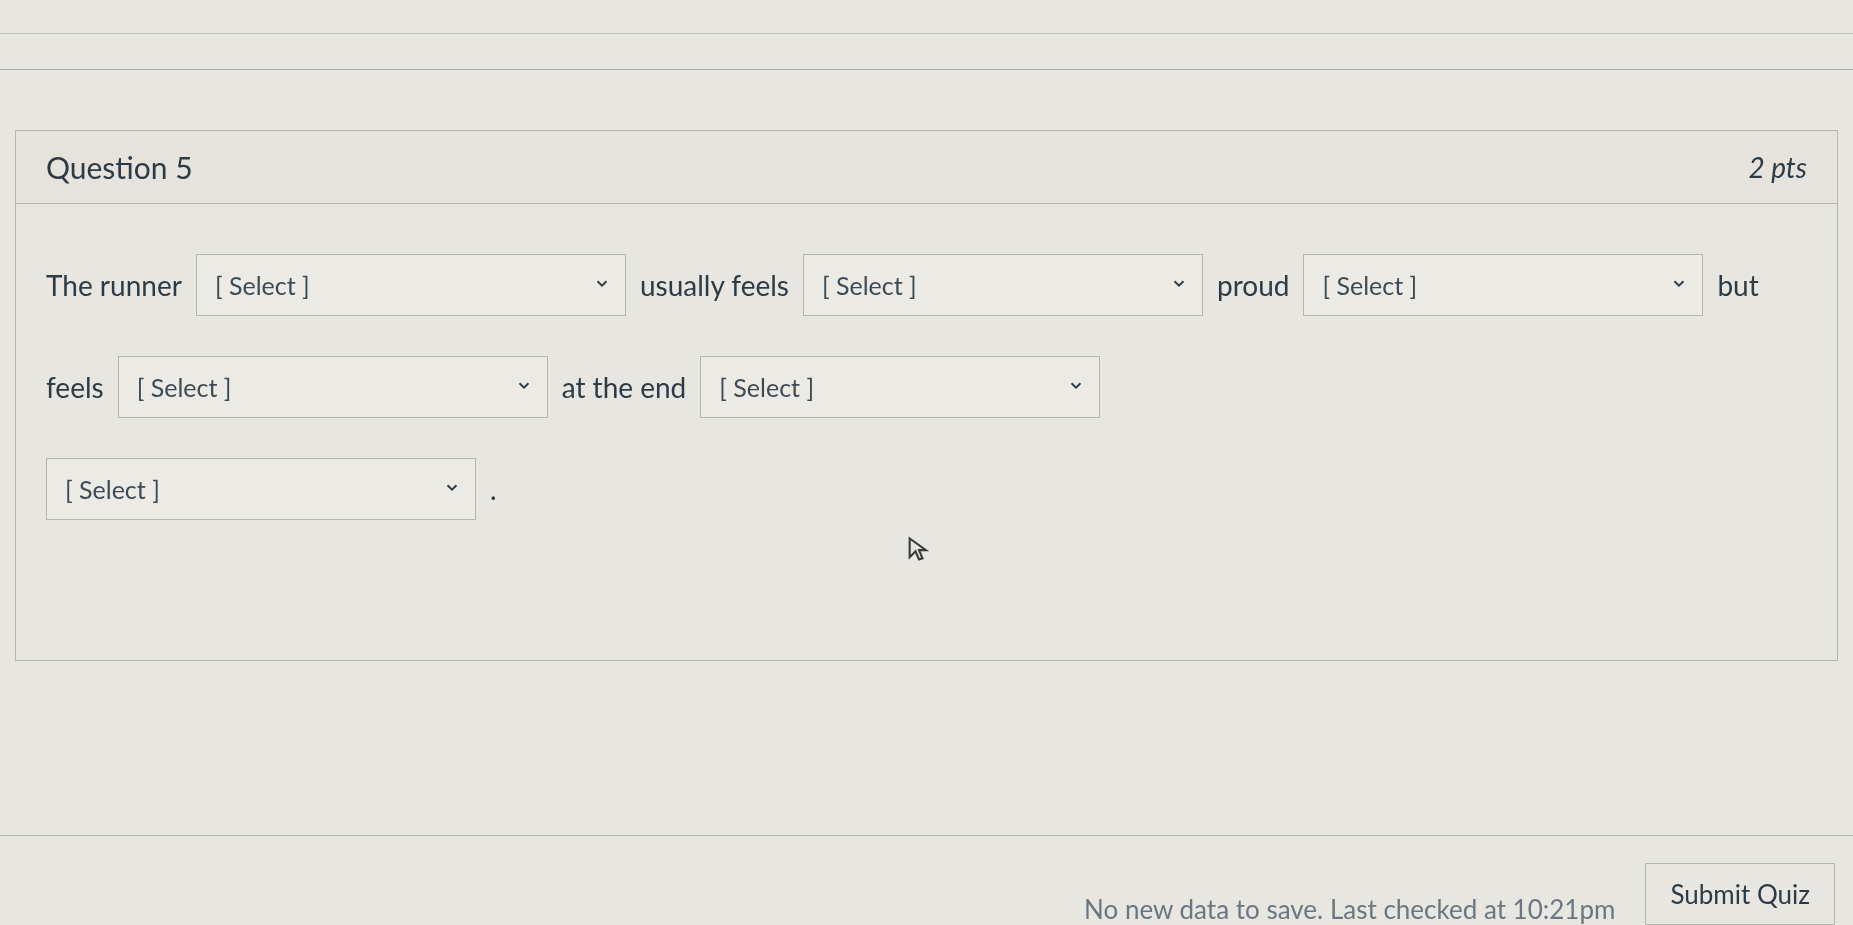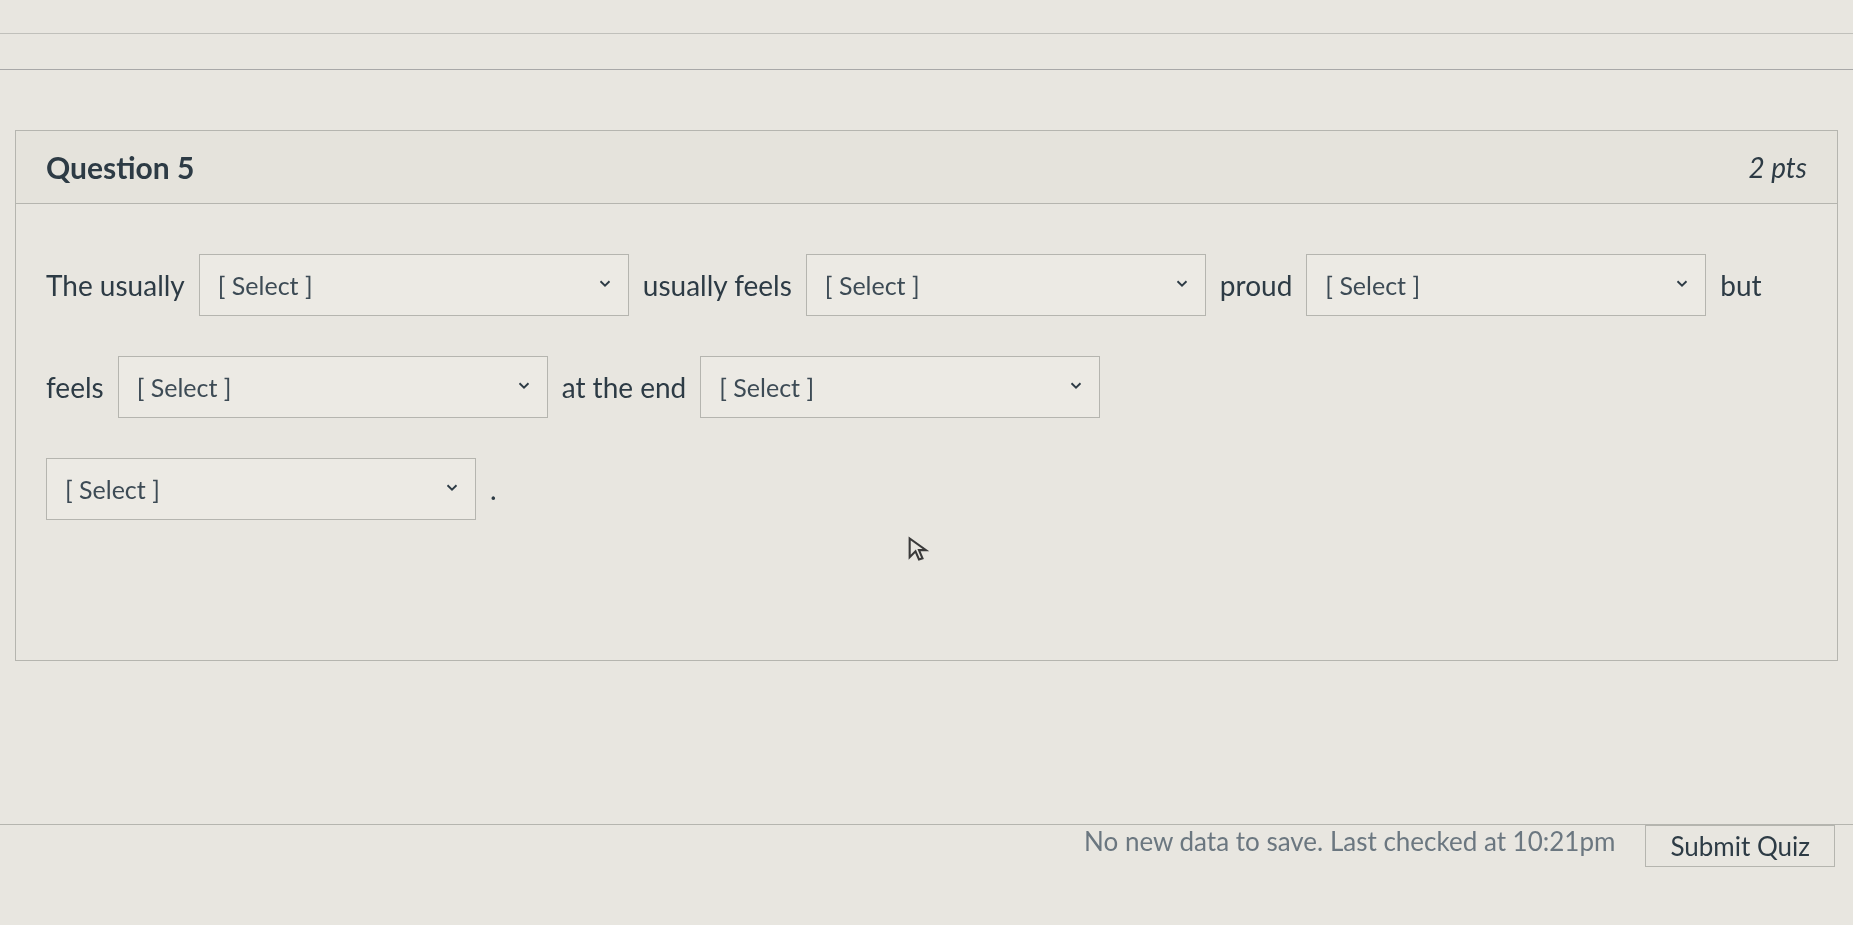--- a/index.html
+++ b/index.html
@@ -44,21 +44,21 @@
     .question-header {
       display: flex;
       justify-content: space-between;
       align-items: center;
       padding: 18px 30px;
       border-bottom: 1px solid #b5b5af;
       background: #e5e3dc;
     }
     .question-title {
       font-size: 30px;
-      font-weight: 700;
+      font-weight: 400;
       color: #2d3b45;
     }
     .question-points {
       font-size: 28px;
       color: #2d3b45;
       font-style: italic;
     }
     .question-body {
       padding: 50px 30px 100px 30px;
     }
@@ -105,36 +105,36 @@
       height: 18px;
       stroke: #2d3b45;
       stroke-width: 2.5;
       fill: none;
     }
     .footer-bar {
       position: absolute;
       bottom: 0;
       left: 0;
       right: 0;
-      height: 101px;
+      height: 90px;
       border-top: 1px solid #b5b5af;
       display: flex;
-      align-items: flex-start;
+      align-items: flex-end;
       justify-content: flex-end;
       padding: 0 18px;
       gap: 30px;
     }
     .status-text {
       font-size: 26px;
       color: #6b7780;
     }
     .submit-button {
       border: 1px solid #b5b5af;
       background: #e8e6e0;
-      padding: 4px 24px;
+      padding: 14px 24px;
       font-size: 26px;
       color: #2d3b45;
       cursor: pointer;
       font-family: inherit;
     }
     .cursor-icon {
       position: absolute;
       left: 905px;
       top: 535px;
       pointer-events: none;
@@ -153,21 +153,21 @@
 <div class="top-divider"></div>
 
 <div class="question-box">
   <div class="question-header">
     <div class="question-title">Question 5</div>
     <div class="question-points">2 pts</div>
   </div>
   <div class="question-body">
 
     <div class="sentence-row">
-      <span class="sentence-text">The usually</span>
+      <span class="sentence-text">The runner</span>
 
       <div class="select-box wide">
         <span class="select-placeholder">[ Select ]</span>
         <span class="chevron-down">
           <svg viewBox="0 0 24 24">
               <polyline points="6 9 12 15 18 9"></polyline>
             </svg>
         </span>
       </div>
 

